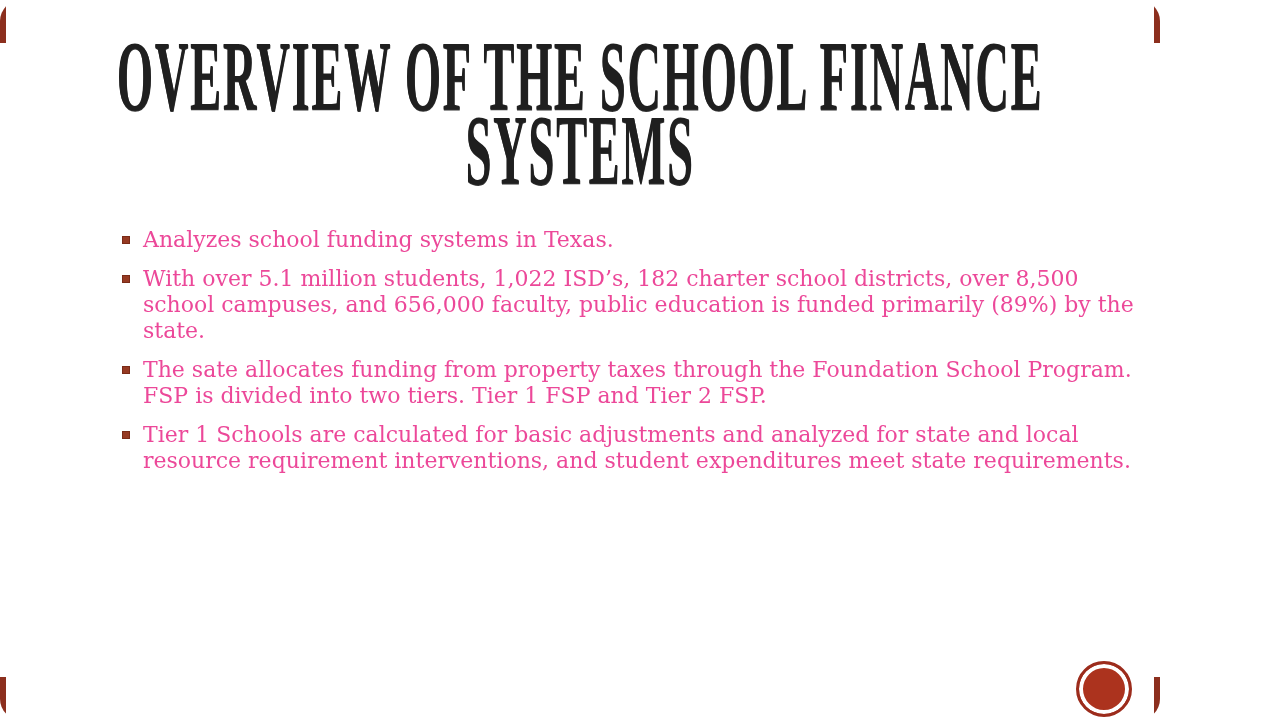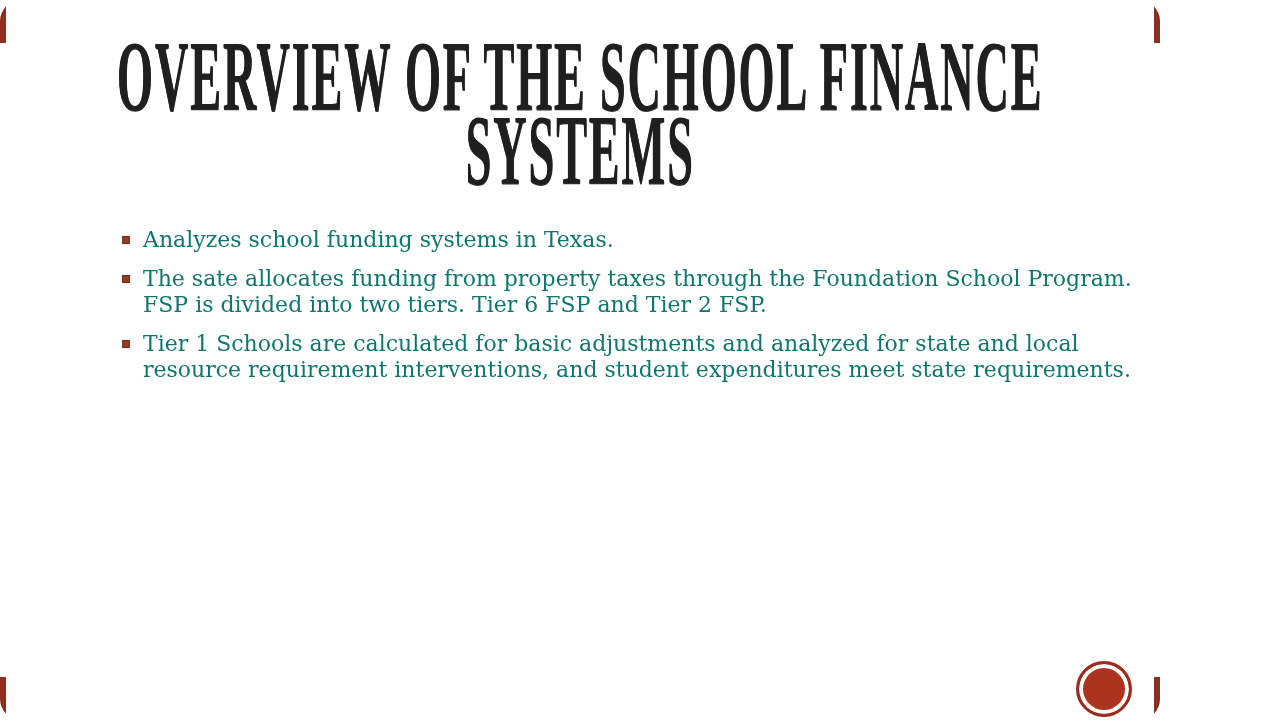--- a/index.html
+++ b/index.html
@@ -70,21 +70,21 @@
     width: 8px;
     height: 8px;
     margin: 9px 13px 0 0;
     background: #963a22;
     box-shadow: inset 0 0 0 1px #7a2b17;
   }
   .bt {
     font-family: "DejaVu Serif", serif;
     font-size: 22px;
     line-height: 26px;
-    color: #0f766e;
+    color: #ec4899;
     max-width: 1012px;
   }
 
   
   .badge {
     position: absolute;
     right: 28px;
     bottom: 3px;
     width: 50px;
     height: 50px;
@@ -106,21 +106,25 @@
 
   <h1 class="title">OVERVIEW OF THE SCHOOL FINANCE SYSTEMS</h1>
 
   <ul class="bullets">
     <li>
       <span class="sq"></span>
       <span class="bt">Analyzes school funding systems in Texas.</span>
     </li>
     <li>
       <span class="sq"></span>
-      <span class="bt">The sate allocates funding from property taxes through the Foundation School Program. FSP is divided into two tiers. Tier 6 FSP and Tier 2 FSP.</span>
+      <span class="bt">With over 5.1 million students, 1,022 ISD’s, 182 charter school districts, over 8,500 school campuses, and 656,000 faculty, public education is funded primarily (89%) by the state.</span>
+    </li>
+    <li>
+      <span class="sq"></span>
+      <span class="bt">The sate allocates funding from property taxes through the Foundation School Program. FSP is divided into two tiers. Tier 1 FSP and Tier 2 FSP.</span>
     </li>
     <li>
       <span class="sq"></span>
       <span class="bt">Tier 1 Schools are calculated for basic adjustments and analyzed for state and local resource requirement interventions, and student expenditures meet state requirements.</span>
     </li>
   </ul>
 
   <div class="badge"></div>
 
 </div>

